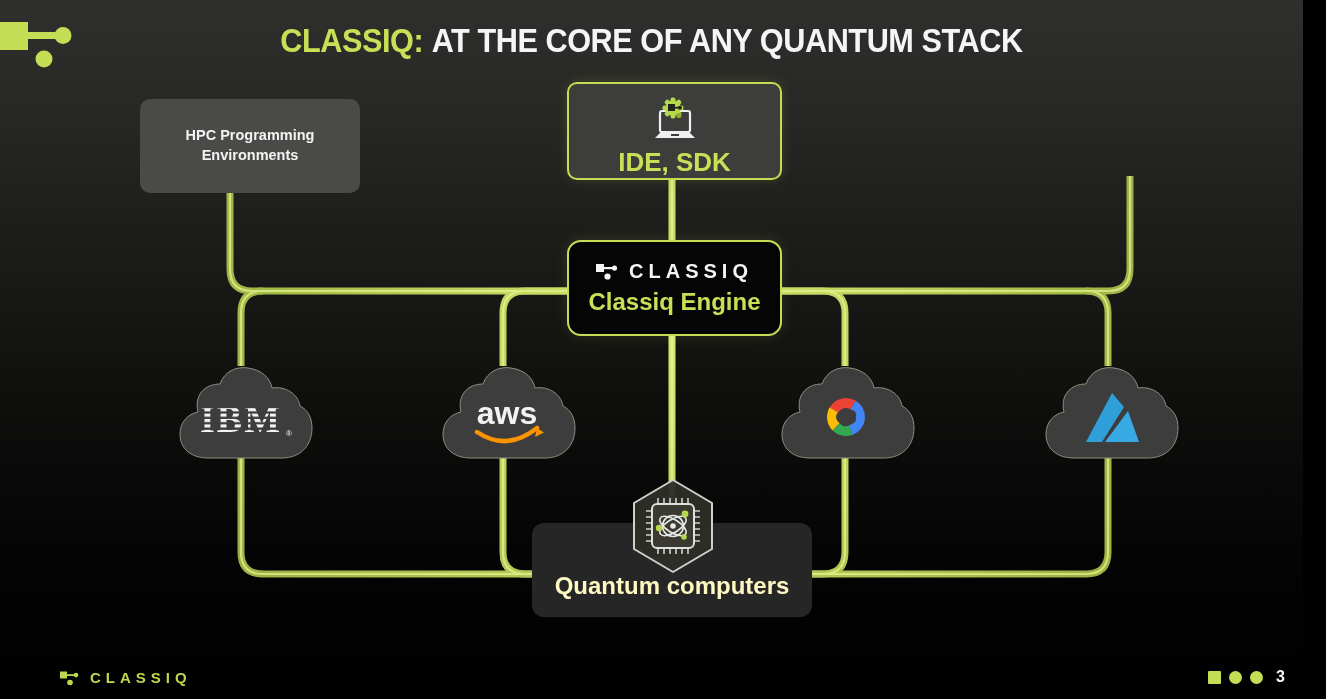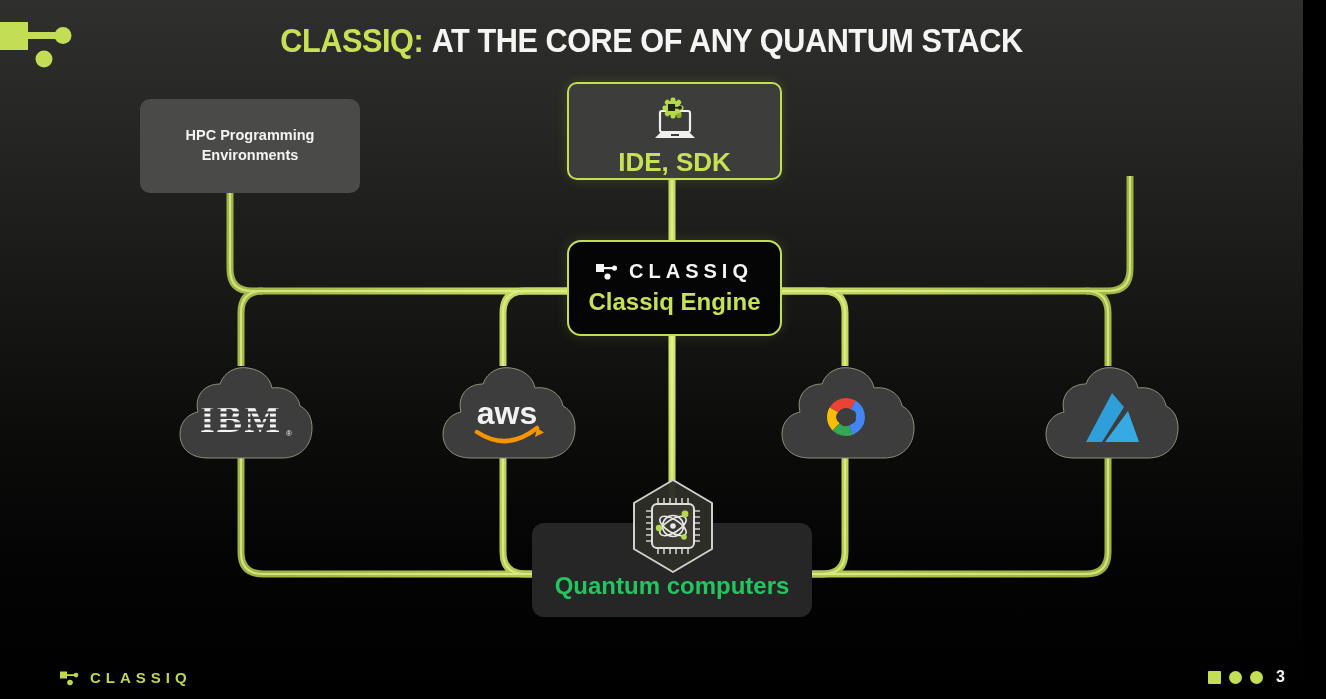--- a/index.html
+++ b/index.html
@@ -22,21 +22,21 @@
     align-items:center;justify-content:flex-end;box-shadow:0 0 12px rgba(195,222,85,.18);}
   .ide-label{color:#c7e055;font-weight:700;font-size:26px;margin-top:2px;}
   .engine-box{position:absolute;left:567px;top:240px;width:211px;height:92px;background:#050505;
     border:2.5px solid #c3de55;border-radius:14px;display:flex;flex-direction:column;
     align-items:center;justify-content:center;gap:5px;box-shadow:0 0 14px rgba(195,222,85,.15);}
   .brand-row{display:flex;align-items:center;gap:7px;}
   .brand-word{color:#f5f5f5;font-weight:700;font-size:20px;letter-spacing:5px;}
   .engine-label{color:#c7e055;font-weight:700;font-size:24px;}
   .quantum-box{position:absolute;left:532px;top:523px;width:280px;height:94px;background:#262626;
     border-radius:12px;display:flex;align-items:flex-end;justify-content:center;}
-  .quantum-label{color:#22c55e;font-weight:700;font-size:24px;padding-bottom:17px;}
+  .quantum-label{color:#fef9c3;font-weight:700;font-size:24px;padding-bottom:17px;}
   
   .cloud{position:absolute;width:140px;height:104px;}
   .cloud .logo{position:absolute;}
   
   .net-svg,.corner-logo,.hex-icon{position:absolute;}
   .net-svg{left:0;top:0;}
   .line-base{stroke:url(#lineGrad);stroke-width:7;fill:none;}
   .line-hi{stroke:#e9f592;stroke-width:2.2;opacity:.7;fill:none;}
   
   .footer-logo{position:absolute;left:60px;bottom:13px;display:flex;align-items:center;gap:8px;

